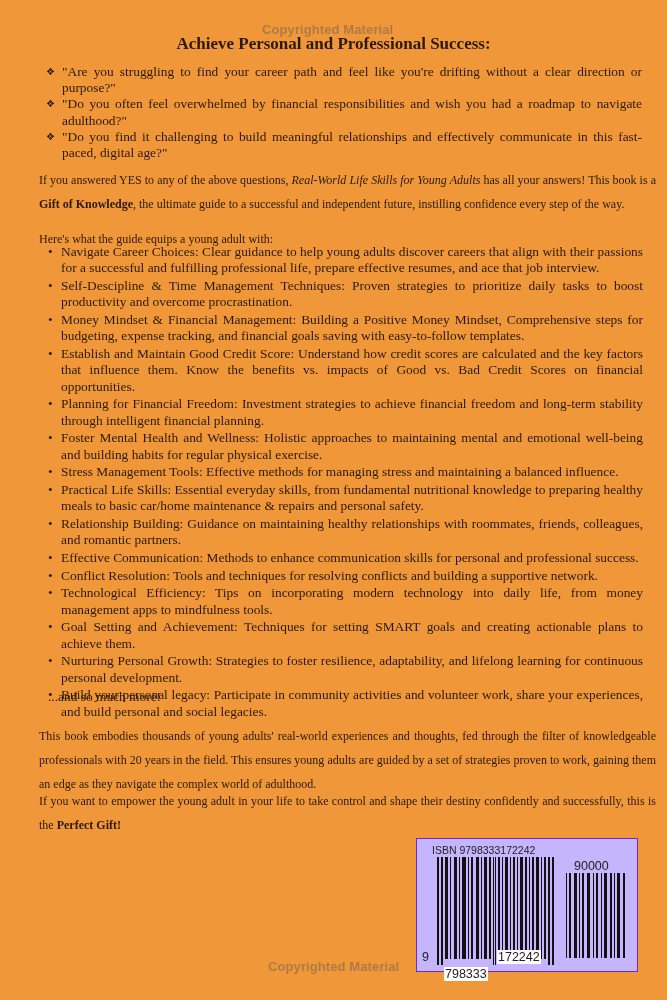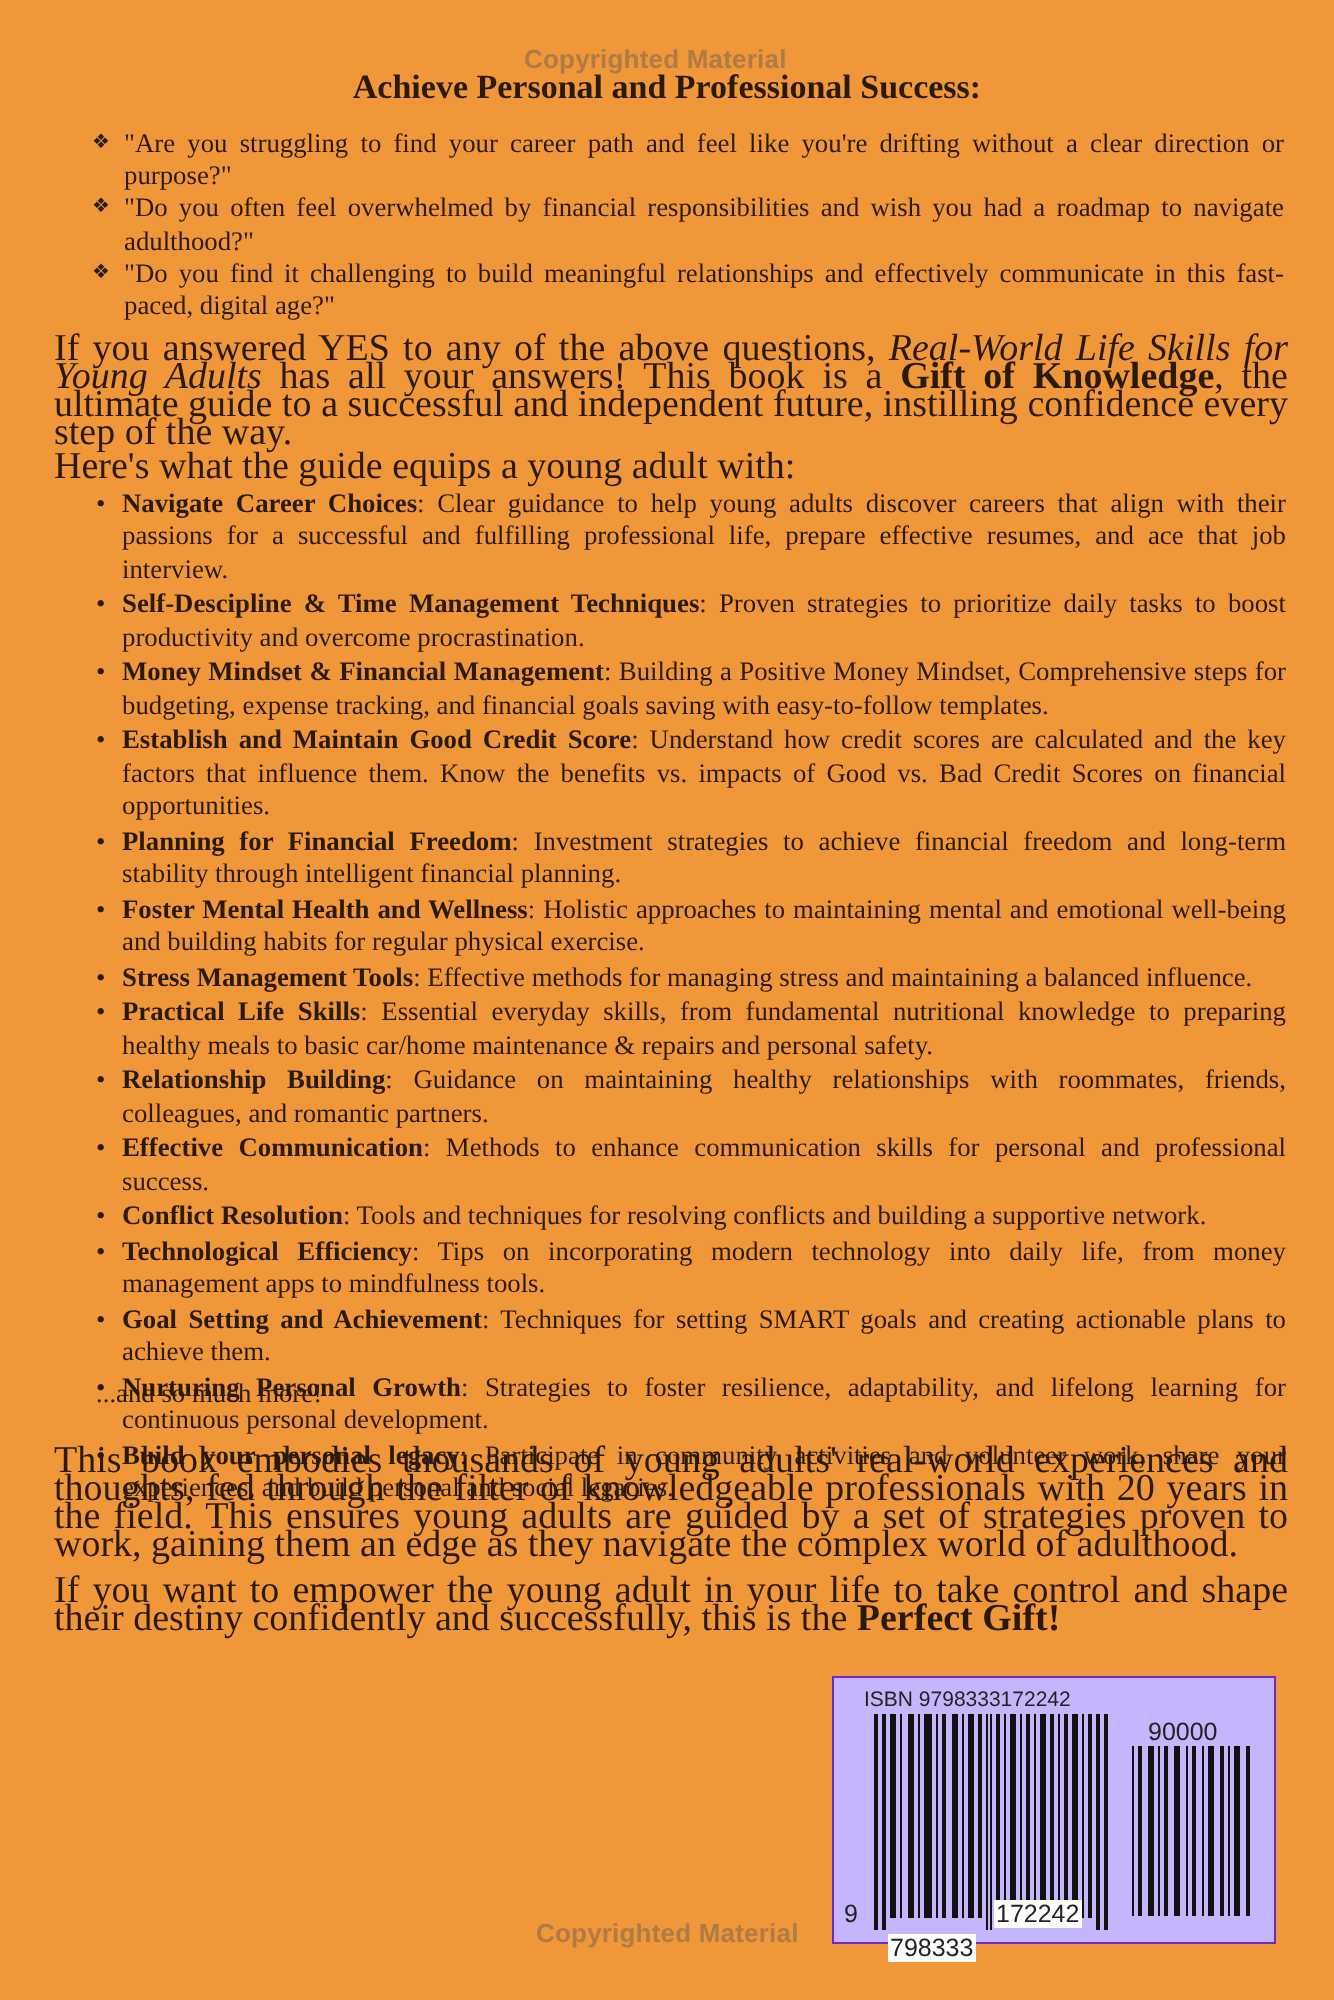--- a/index.html
+++ b/index.html
@@ -32,32 +32,32 @@
       position: absolute; top: 64px; left: 46px; width: 596px;
       font-size: 13.4px; line-height: 16.2px; list-style: none;
     }
     .questions li {
       position: relative; padding-left: 16px; text-align: justify;
     }
     .questions li .bullet {
       position: absolute; left: 0; top: 0; font-size: 10px; line-height: 16px;
     }
     .para {
-      position: absolute; left: 27px; width: 617px;
-      font-size: 19px; line-height: 14px; text-align: justify;
+      position: absolute; left: 39px; width: 617px;
+      font-size: 12px; line-height: 24px; text-align: justify;
     }
     .p-intro { top: 168px; }
     .p-here { top: 227px; }
     .features {
       position: absolute; top: 244px; left: 48px; width: 595px;
       font-size: 13.4px; line-height: 16.4px; list-style: none;
     }
     .features li { position: relative; padding-left: 13px; text-align: justify; margin-bottom: 1.2px; }
     .features li .dot { position: absolute; left: 0; top: 0; }
-    .features li b { font-weight: bold; }
+    .features li b { font-weight: normal; }
     .more { position: absolute; top: 689px; left: 48px; font-size: 13.4px; }
     .p-embodies { top: 724px; }
     .p-empower { top: 789px; }
     .barcode-box {
       position: absolute; left: 416px; top: 838px; width: 222px; height: 134px;
       background: #c4b5fd; border: 1px solid #6d28d9;
     }
     .isbn-label {
       position: absolute; left: 15px; top: 5px;
       font-family: "Liberation Sans", "DejaVu Sans", sans-serif;

